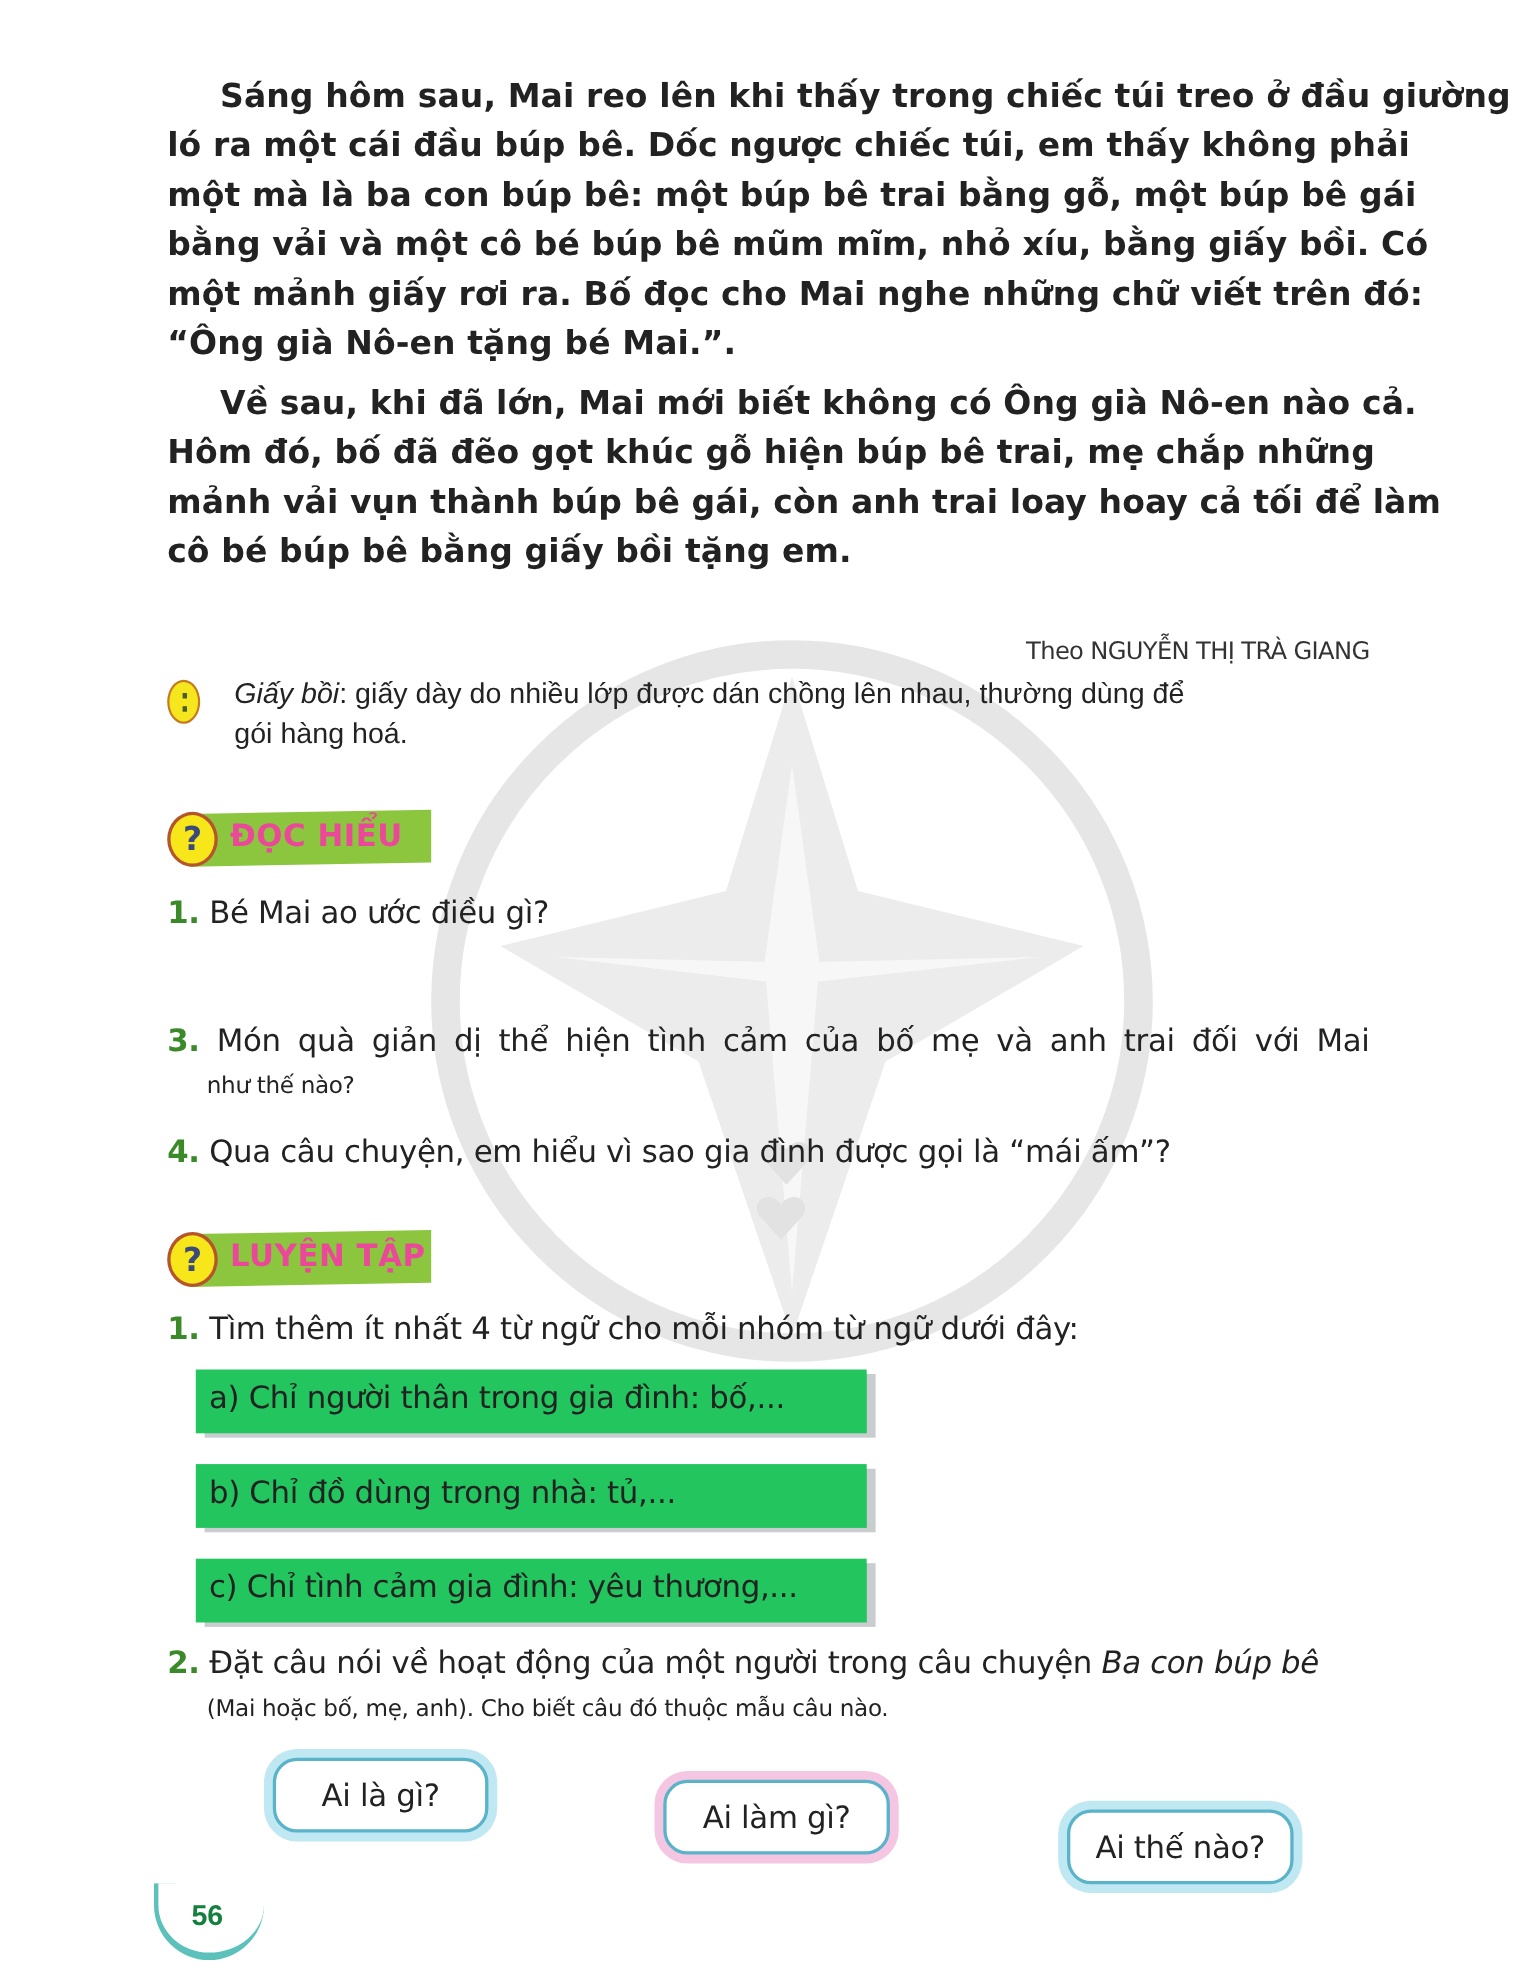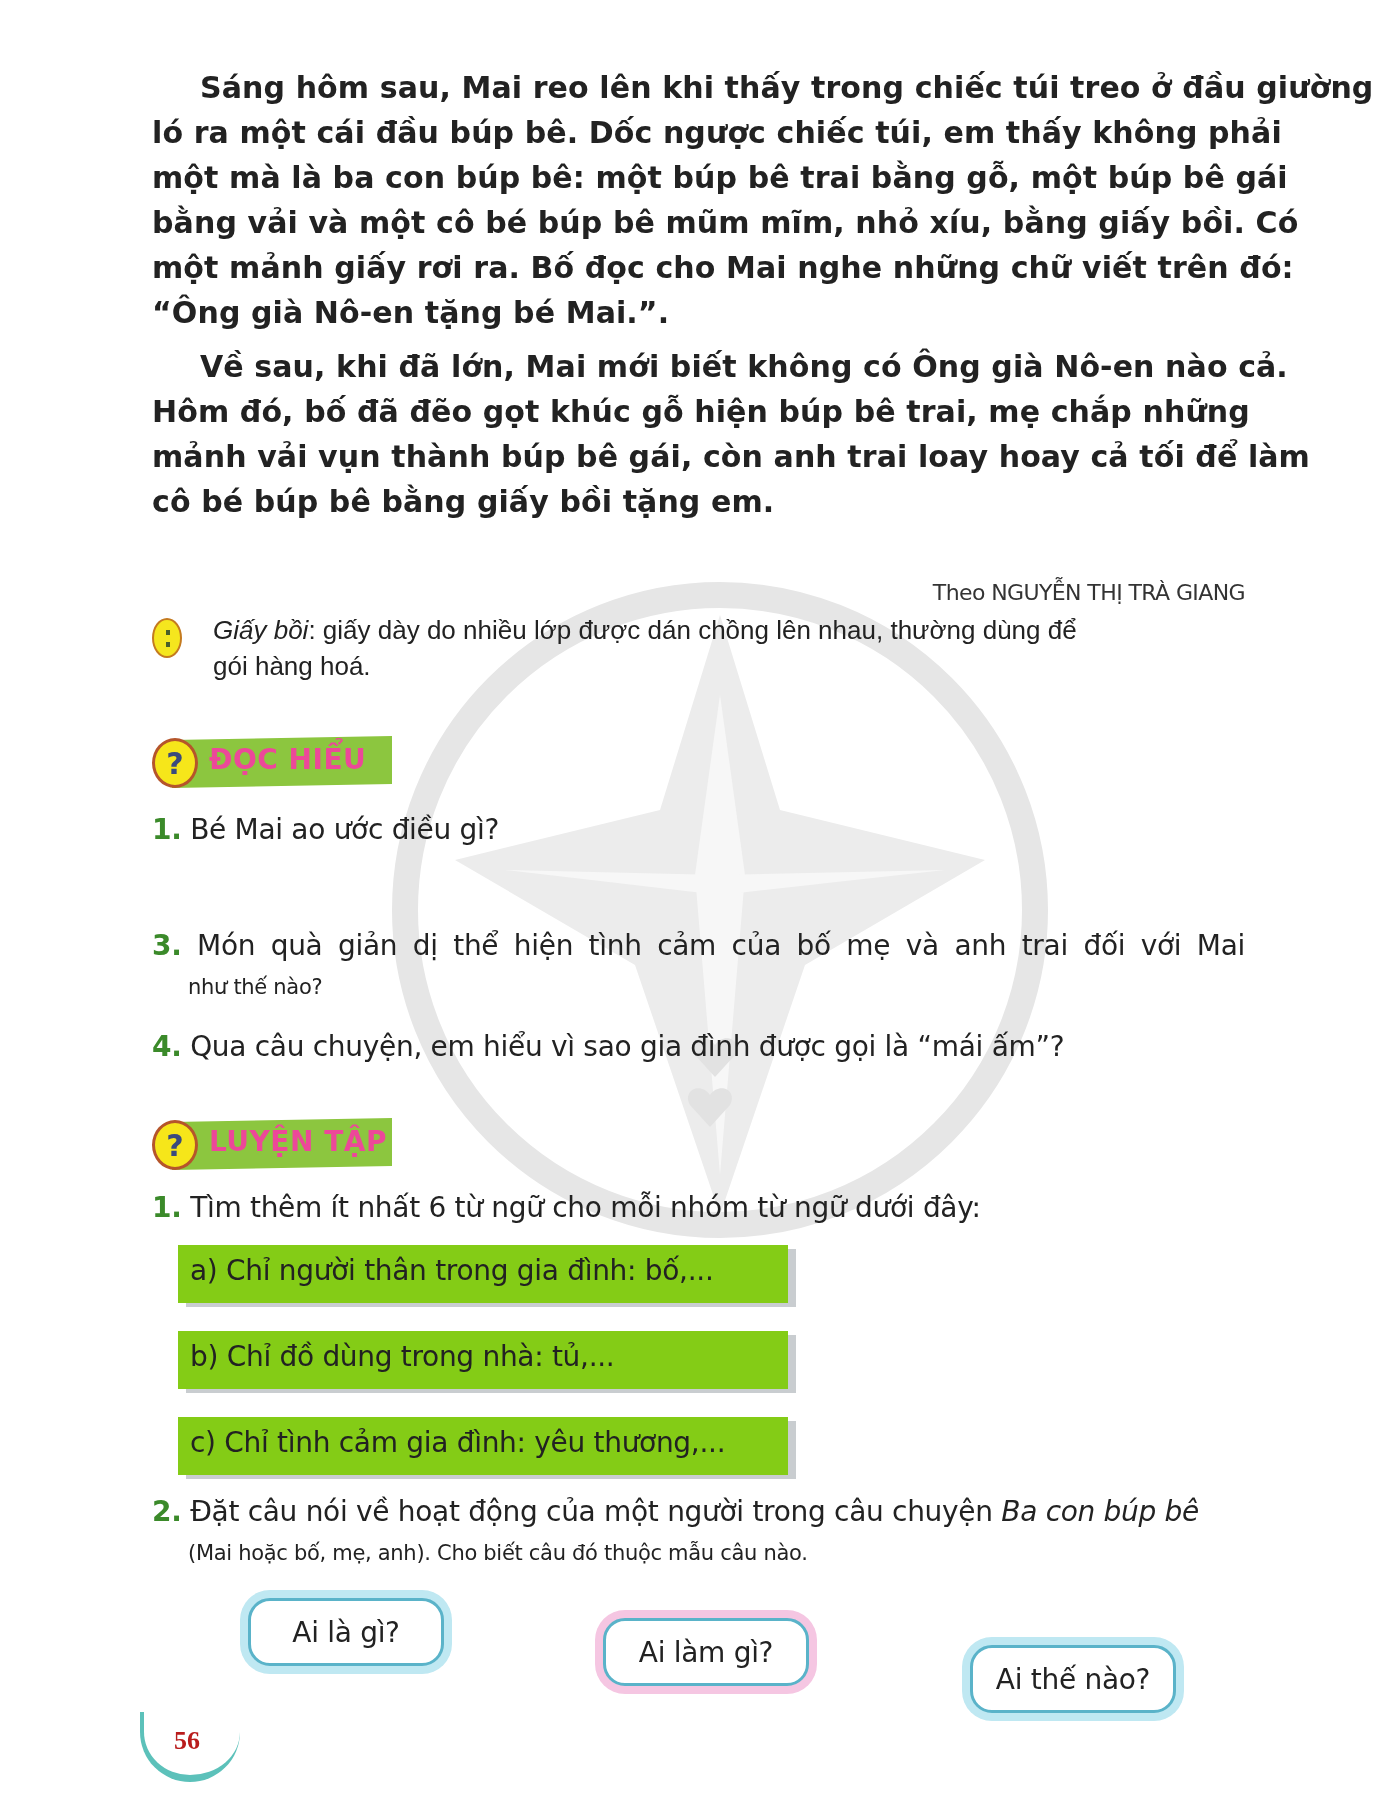--- a/index.html
+++ b/index.html
@@ -26,30 +26,30 @@
     .section-head { position: absolute; left: 152px; height: 50px; }
     .section-band { position: absolute; left: 20px; top: 0; height: 48px; background: #8cc63f; transform: skewY(-1deg); }
     .section-icon { position: absolute; left: 0; top: 0; width: 46px; height: 50px; border-radius: 50%; background: #f6e61a; border: 3px solid #b5552b; box-sizing: border-box; display: flex; align-items: center; justify-content: center; font-family: "DejaVu Sans", sans-serif; font-weight: bold; font-size: 30px; color: #3a4a7d; z-index: 2; }
     .section-title { position: absolute; left: 57px; top: 5px; font-family: "DejaVu Sans", sans-serif; font-weight: bold; font-size: 28px; color: #ec4899; letter-spacing: 0.5px; z-index: 2; white-space: nowrap; }
 
     .q { position: absolute; left: 152px; font-size: 28px; line-height: 40px; white-space: nowrap; letter-spacing: -0.3px; }
     .q .num { color: #3b8a2a; font-weight: bold; }
     .q-cont { position: absolute; left: 188px; font-size: 21px; line-height: 40px; white-space: nowrap; letter-spacing: -0.3px; }
     .q-just { width: 1057px; text-align: justify; text-align-last: justify; }
 
-    .card { position: absolute; left: 178px; width: 610px; height: 58px; background: #84cc16; box-shadow: 8px 4px 0 #c9cdd0; }
+    .card { position: absolute; left: 178px; width: 610px; height: 58px; background: #22c55e; box-shadow: 8px 4px 0 #c9cdd0; }
     .card::after { content: ""; position: absolute; right: -8px; top: 0; width: 8px; height: 4px; background: #ffffff; }
     .card-text { position: absolute; left: 12px; top: 9px; font-size: 28px; white-space: nowrap; letter-spacing: -0.3px; }
 
     .pill { position: absolute; height: 62px; border-radius: 22px; background: #ffffff; border: 3px solid #5ab3c9; box-shadow: 0 0 0 8px #bfe8f2; display: flex; align-items: center; justify-content: center; font-size: 28px; letter-spacing: -0.3px; color: #222; }
     .pill.pink { box-shadow: 0 0 0 8px #f5c6e2; }
 
     .page-num { position: absolute; left: 140px; top: 1712px; width: 100px; height: 70px; }
     .page-arc { position: absolute; left: 0; top: 0; width: 100px; height: 70px; border-radius: 0 0 60px 60px; border-bottom: 7px solid #5cc1ba; border-left: 4px solid #5cc1ba; box-sizing: border-box; }
-    .page-text { position: absolute; left: 34px; top: 14px; font-family: Liberation Serif, serif; font-weight: bold; font-size: 26px; color: #b91c1c; }
+    .page-text { position: absolute; left: 34px; top: 14px; font-family: Liberation Sans, sans-serif; font-weight: bold; font-size: 26px; color: #15803d; }
   </style>
 </head>
 <body>
 
 <svg class="watermark" viewBox="0 0 670 670">
   <circle cx="335" cy="335" r="315" fill="none" stroke="#e6e6e6" stroke-width="26"></circle>
   <path d="M335 40 L395 235 L600 285 L420 390 L335 640 L250 390 L70 285 L275 235 Z" fill="#ececec"></path>
   <path d="M335 120 L360 300 L335 600 L310 300 Z" fill="#f7f7f7"></path>
   <path d="M120 295 L335 300 L560 295 L335 320 Z" fill="#f7f7f7"></path>
   <path d="M330 470 c-10 -14 -28 -4 -20 10 l20 22 l20 -22 c8 -14 -10 -24 -20 -10z" fill="#e2e2e2"></path>
@@ -97,21 +97,21 @@
     <span class="num">4.</span><span> Qua câu chuyện, em hiểu vì sao gia đình được gọi là “mái ấm”?</span>
   </div>
 
   <div class="section-head" style="top:1120px; width:240px;">
     <div class="section-band" style="width:220px;"></div>
     <div class="section-icon">?</div>
     <div class="section-title">LUYỆN TẬP</div>
   </div>
 
   <div class="q" style="top:1188px">
-    <span class="num">1.</span><span> Tìm thêm ít nhất 6 từ ngữ cho mỗi nhóm từ ngữ dưới đây:</span>
+    <span class="num">1.</span><span> Tìm thêm ít nhất 4 từ ngữ cho mỗi nhóm từ ngữ dưới đây:</span>
   </div>
 
   <div class="card" style="top:1245px">
     <div class="card-text">a) Chỉ người thân trong gia đình: bố,...</div>
   </div>
   <div class="card" style="top:1331px">
     <div class="card-text">b) Chỉ đồ dùng trong nhà: tủ,...</div>
   </div>
   <div class="card" style="top:1417px">
     <div class="card-text">c) Chỉ tình cảm gia đình: yêu thương,...</div>

